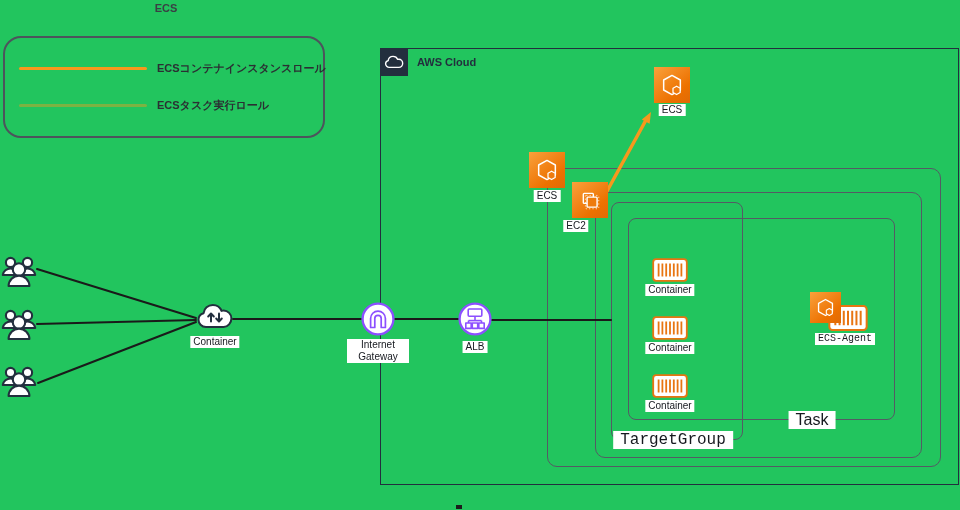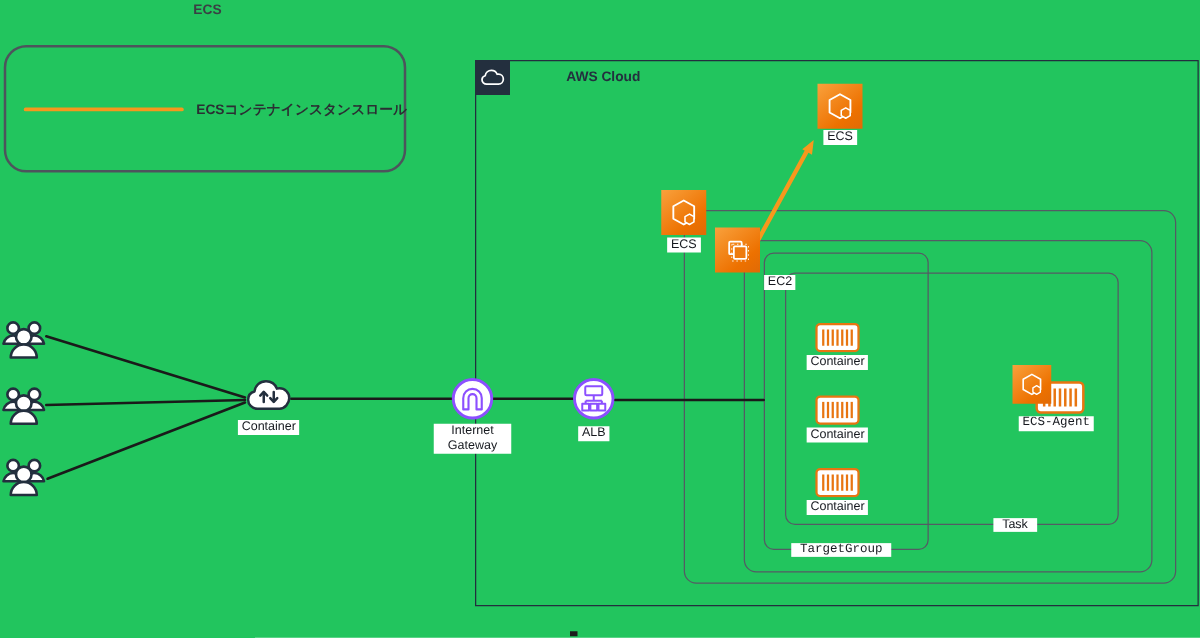--- a/index.html
+++ b/index.html
@@ -15,47 +15,51 @@
           display:flex;flex-direction:column;justify-content:space-evenly;padding:2px 14px;}
   .legend-row{display:flex;align-items:center;gap:10px;}
   .legend-line{width:128px;height:3px;border-radius:2px;flex:0 0 auto;}
   .legend-label{font-size:11px;font-weight:bold;color:#2b2f33;white-space:nowrap;}
 
   
   .box{position:absolute;box-sizing:border-box;border:1.6px solid #545b64;border-radius:10px;z-index:1;}
   .awsbox{position:absolute;box-sizing:border-box;border:1.6px solid #232f3e;z-index:1;}
   .aws-tab{position:absolute;left:-1px;top:-1px;width:28px;height:28px;background:#232f3e;
            display:flex;align-items:center;justify-content:center;}
-  .aws-label{position:absolute;left:36px;top:7px;font-size:11px;font-weight:bold;color:#232f3e;white-space:nowrap;margin-left:36px;}
+  .aws-label{position:absolute;left:36px;top:7px;font-size:11px;font-weight:bold;color:#232f3e;white-space:nowrap;}
 
   .wires{position:absolute;left:0;top:0;z-index:2;pointer-events:none;}
 
   .node{position:absolute;z-index:3;}
   .node-label{position:absolute;z-index:3;transform:translateX(-50%);
               font-size:10px;color:#16191f;background:#fff;padding:0 3px;
               white-space:nowrap;text-align:center;line-height:1.2;}
   .wrap2{white-space:normal;width:56px;text-align:center;}
   .border-label{position:absolute;z-index:3;transform:translate(-50%,-50%);
-                font-size:10px;color:#16191f;background:#fff;padding:0 7px;white-space:nowrap;}
+                font-size:16px;color:#16191f;background:#fff;padding:0 7px;white-space:nowrap;}
 
   .sq-icon{width:36px;height:36px;background:linear-gradient(140deg,#f9a13c 0%,#ed7100 70%,#e06a06 100%);
            display:flex;align-items:center;justify-content:center;}
   .artifact{position:absolute;left:456px;top:505px;width:6px;height:4px;background:#1c1c1c;z-index:3;}
 </style>
 </head>
 <body>
 
 <div class="stage">
 
   <div class="title">ECS</div>
 
   <div class="legend">
     <div class="legend-row">
       <span class="legend-line" style="background: rgb(247, 152, 29);"></span>
       <span class="legend-label">ECSコンテナインスタンスロール</span>
+    </div>
+    <div class="legend-row">
+      <span class="legend-line" style="background: rgb(124, 179, 66);"></span>
+      <span class="legend-label">ECSタスク実行ロール</span>
     </div>
   </div>
 
   <div class="awsbox" style="left:380px;top:48px;width:579px;height:437px;">
     <div class="aws-tab">
       <svg width="24" height="24" viewBox="0 0 26 26">
         <path d="M8 18.8 C5.6 18.8 3.9 17 3.9 15 C3.9 13.3 5 11.9 6.7 11.5 C7 8.9 9.3 6.9 12 6.9 C14.3 6.9 16.2 8.2 17 10.2 C17.4 10.1 17.8 10 18.2 10 C20.6 10 22.4 12 22.4 14.4 C22.4 16.8 20.6 18.8 18.2 18.8 Z" fill="none" stroke="#fff" stroke-width="1.5" stroke-linejoin="round"></path>
       </svg>
     </div>
     <span class="aws-label">AWS Cloud</span>
@@ -163,21 +167,21 @@
   </div>
   <span class="node-label" style="left:547px;top:190px;">ECS</span>
 
   <div class="node sq-icon" style="left:572px;top:182px;">
     <svg width="30" height="30" viewBox="0 0 36 36">
       <rect x="10" y="10" width="12" height="12" rx="1" fill="none" stroke="#fff" stroke-width="1.7"></rect>
       <rect x="14.5" y="14.5" width="12" height="12" rx="1" fill="#ee7b0e" stroke="#fff" stroke-width="1.7"></rect>
       <rect x="12.5" y="12.5" width="16" height="16" rx="1" fill="none" stroke="#fff" stroke-width="1" stroke-dasharray="1.4 2.6" opacity="0.9"></rect>
     </svg>
   </div>
-  <span class="node-label" style="left:624px;top:220px;">EC2</span>
+  <span class="node-label" style="left:576px;top:220px;">EC2</span>
 
   <svg class="node" style="left:652px;top:258px;" width="36" height="24" viewBox="0 0 36 24">
     <rect x="1.2" y="1.2" width="33.6" height="21.6" rx="3" fill="#fff" stroke="#e87511" stroke-width="1.8"></rect>
     <g stroke="#e87511" stroke-width="1.8">
       <path d="M6.6 5.5 V18.5"></path>
         <path d="M10.4 5.5 V18.5"></path>
         <path d="M14.2 5.5 V18.5"></path>
       <path d="M18 5.5 V18.5"></path>
         <path d="M21.8 5.5 V18.5"></path>
         <path d="M25.6 5.5 V18.5"></path>

